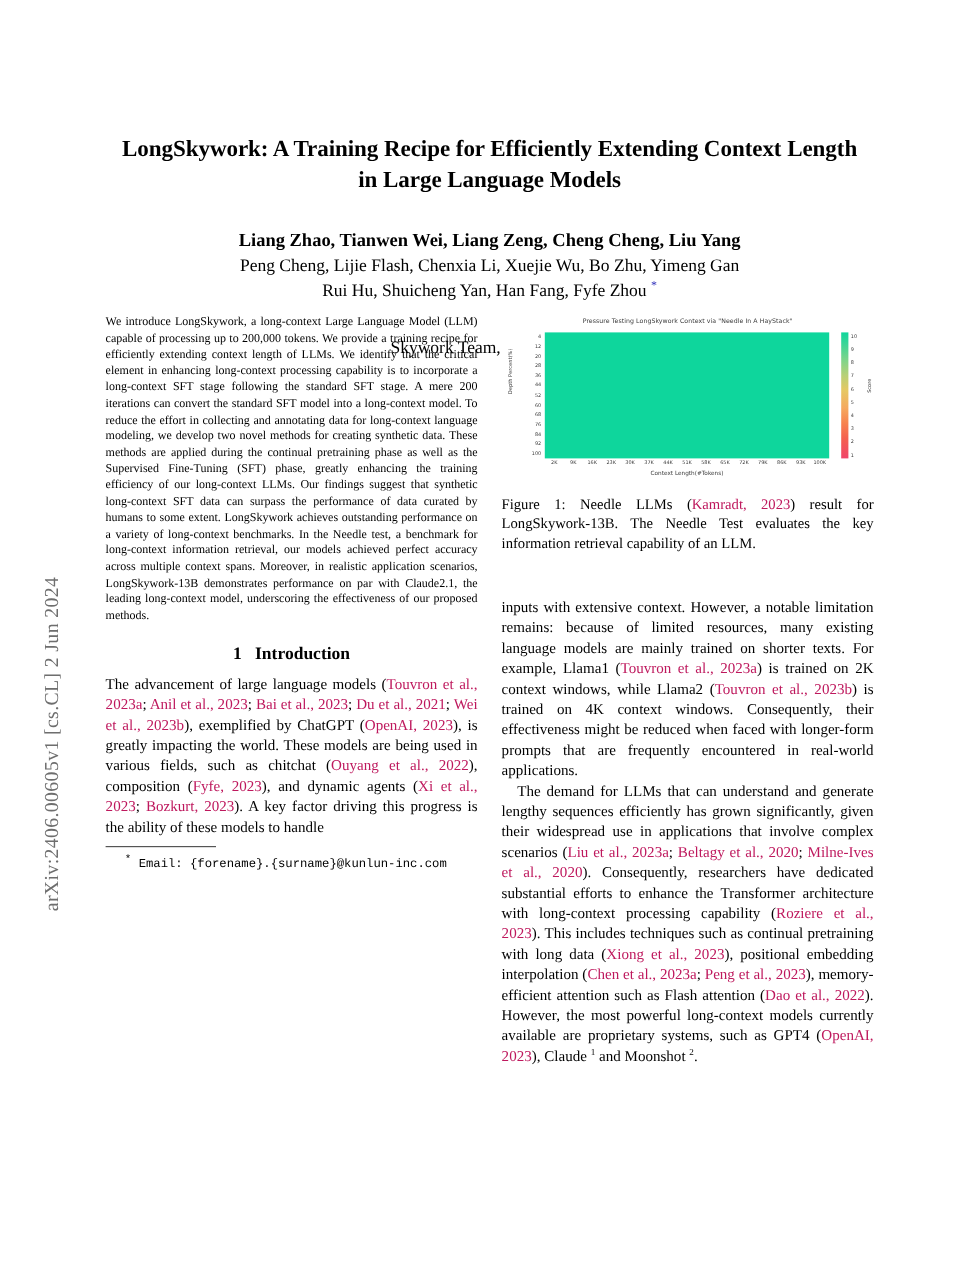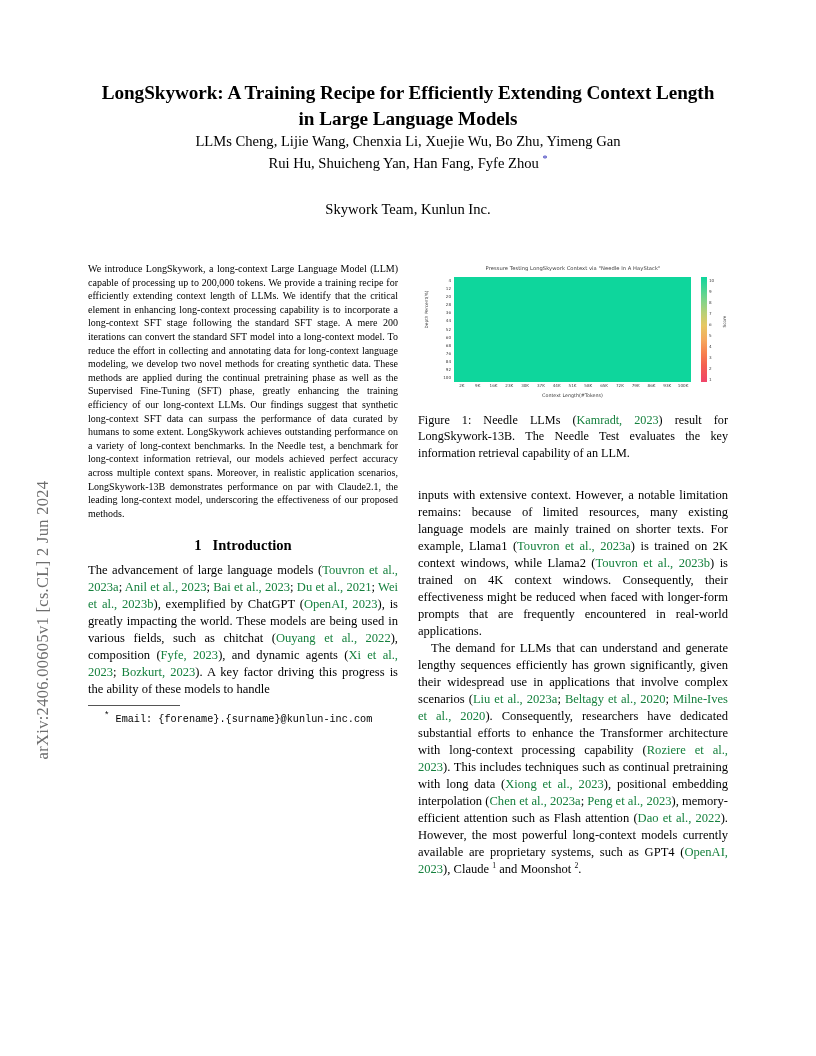--- a/index.html
+++ b/index.html
@@ -35,21 +35,21 @@
   
   #page {
     position: absolute;
     left: 88px;
     top: 0;
     width: 640px;
     height: 1056px;
   }
 
   
-  #title-block { padding-top: 80px; text-align: center; }
+  #title-block { padding-top: 112px; text-align: center; }
   #paper-title {
     font-size: 19.2px;
     font-weight: bold;
     line-height: 1.33;
     letter-spacing: -0.05px;
     margin: 0 8px;
   }
   #authors-line-1 {
     font-size: 15.4px;
     font-weight: bold;
@@ -104,21 +104,21 @@
 
   .sec-head {
     font-size: 14.6px;
     font-weight: bold;
     margin: 17px 0 8px 0;
     text-align: center;
   }
   .sec-head .sec-num { margin-right: 11px; }
 
   cite, .cite {
-    color: #15803d;
+    color: #be185d;
     font-style: normal;
   }
 
   
   .fn-rule {
     width: 92px;
     height: 0;
     border-top: 0.8px solid #555;
     margin: 7px 0 4px 0;
   }
@@ -261,32 +261,33 @@
     font-family: "DejaVu Sans", "Liberation Sans", sans-serif;
     font-size: 4.2px;
     color: #3a3a3a;
   }
   #fig-caption {
     font-size: 12.2px;
     line-height: 1.34;
     text-align: justify;
     margin-top: 9px;
   }
-  #right-body { margin-top: 26px; }
+  #right-body { margin-top: 37px; }
 </style>
 </head>
 <body>
 
 <div id="arxiv-stamp">arXiv:2406.00605v1  [cs.CL]  2 Jun 2024</div>
 
 <div id="page">
 
   <div id="title-block">
     <h1 id="paper-title">LongSkywork: A Training Recipe for Efficiently Extending Context Length in Large Language Models</h1>
-    <div class="authors-line">LLMs Cheng, Lijie Wang, Chenxia Li, Xuejie Wu, Bo Zhu, Yimeng Gan</div>
+    <div id="authors-line-1">Liang Zhao, Tianwen Wei, Liang Zeng, Cheng Cheng, Liu Yang</div>
+    <div class="authors-line">Peng Cheng, Lijie Flash, Chenxia Li, Xuejie Wu, Bo Zhu, Yimeng Gan</div>
     <div class="authors-line"><span>Rui Hu, Shuicheng Yan, Han Fang, Fyfe Zhou</span> <span class="footnote-star">*</span></div>
     <div id="affiliation">Skywork Team, Kunlun Inc.</div>
   </div>
 
   <div id="columns">
 
     <div class="col" id="col-left">
       <p class="body-text abstract-text">We introduce LongSkywork, a long-context Large Language Model (LLM) capable of processing up to 200,000 tokens. We provide a training recipe for efficiently extending context length of LLMs. We identify that the critical element in enhancing long-context processing capability is to incorporate a long-context SFT stage following the standard SFT stage. A mere 200 iterations can convert the standard SFT model into a long-context model. To reduce the effort in collecting and annotating data for long-context language modeling, we develop two novel methods for creating synthetic data. These methods are applied during the continual pretraining phase as well as the Supervised Fine-Tuning (SFT) phase, greatly enhancing the training efficiency of our long-context LLMs. Our findings suggest that synthetic long-context SFT data can surpass the performance of data curated by humans to some extent. LongSkywork achieves outstanding performance on a variety of long-context benchmarks. In the Needle test, a benchmark for long-context information retrieval, our models achieved perfect accuracy across multiple context spans. Moreover, in realistic application scenarios, LongSkywork-13B demonstrates performance on par with Claude2.1, the leading long-context model, underscoring the effectiveness of our proposed methods.</p>
 
       <div class="sec-head">

